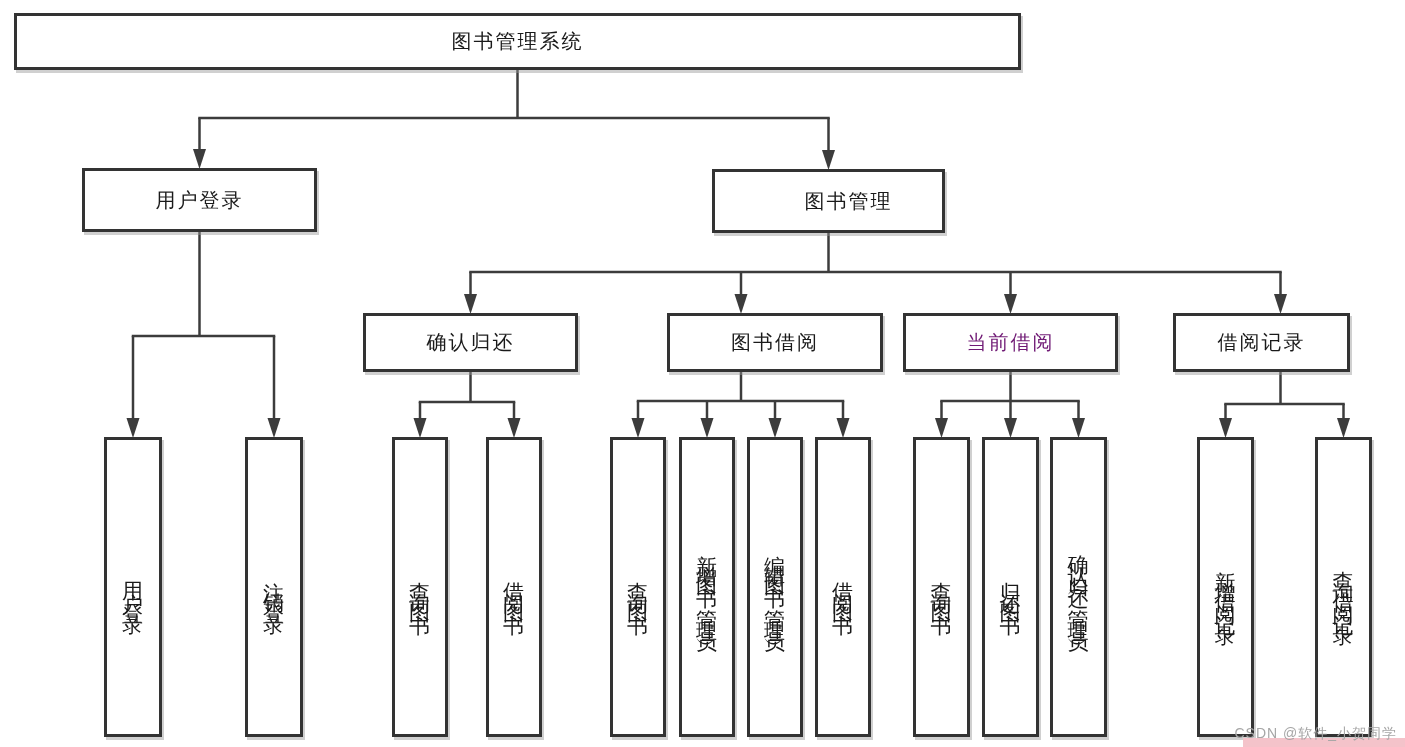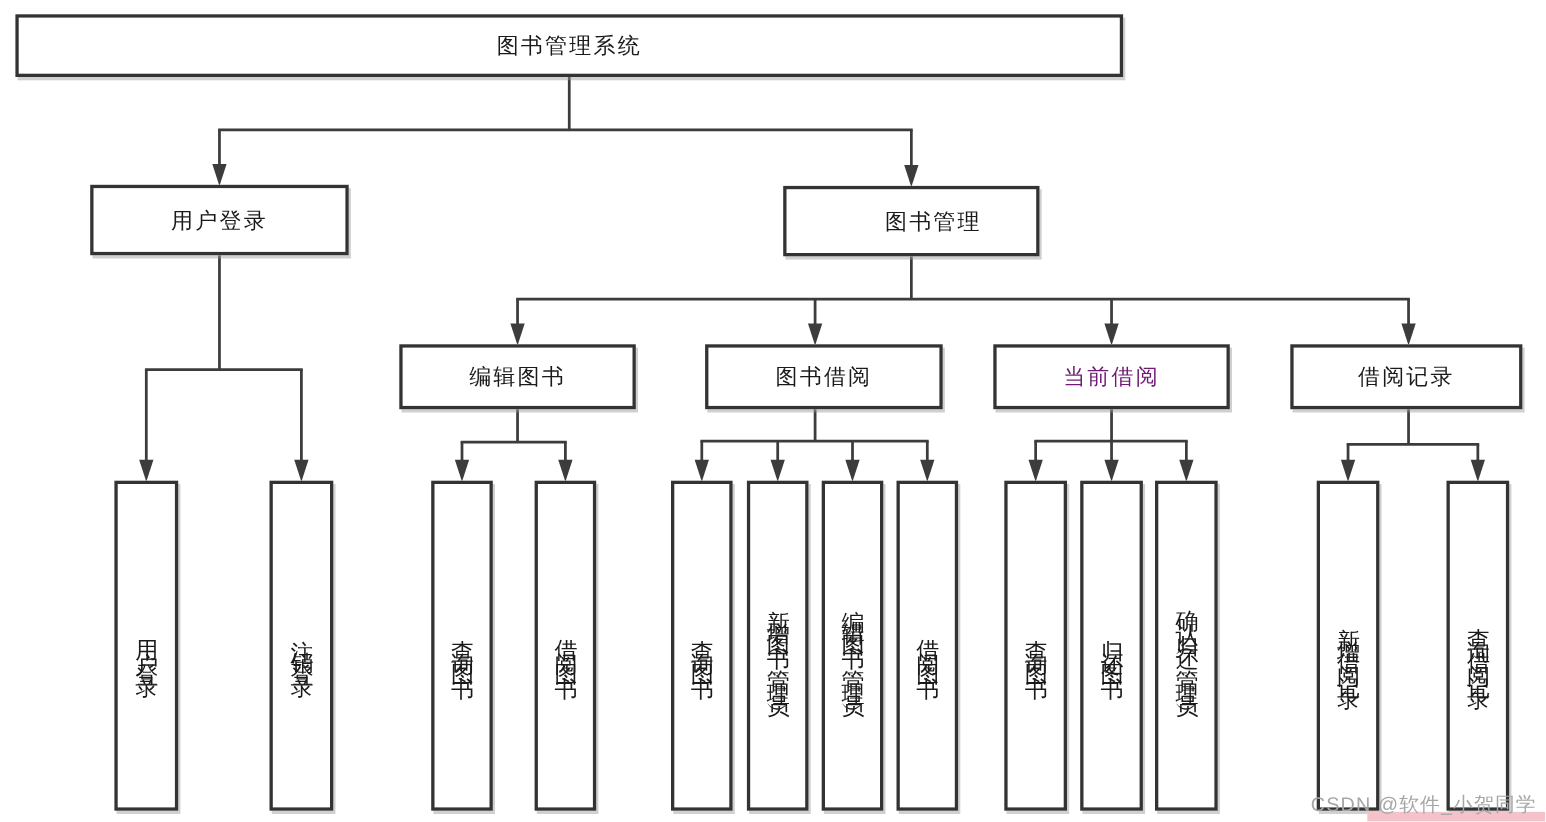--- a/index.html
+++ b/index.html
@@ -51,21 +51,21 @@
     right: 0;
     bottom: 0;
     width: 162px;
     height: 9px;
     z-index: 3;
   }
   #watermark-text {
     position: absolute;
     right: 8px;
     bottom: 4px;
-    font-size: 18px;
+    font-size: 14px;
     letter-spacing: 1px;
     white-space: nowrap;
     z-index: 4;
   }
 </style>
 </head>
 <body>
 
 <div id="canvas">
   <svg id="edges-svg" width="1405" height="747">
@@ -119,24 +119,24 @@
       <line x1="1224.25" y1="404" x2="1344.75" y2="404" stroke="#3c3c3c" stroke-width="2.5"></line>
       <line x1="1225.5" y1="404" x2="1225.5" y2="422" stroke="#3c3c3c" stroke-width="2.5"></line>
       <polygon points="1219,418 1232,418 1225.5,438" fill="#3c3c3c"></polygon>
       <line x1="1343.5" y1="404" x2="1343.5" y2="422" stroke="#3c3c3c" stroke-width="2.5"></line>
       <polygon points="1337,418 1350,418 1343.5,438" fill="#3c3c3c"></polygon>
     </svg>
   <div id="nodes-layer">
       <div class="node h" style="left: 14px; top: 13px; width: 1007px; height: 57px; border-color: rgb(51, 51, 51); color: rgb(26, 26, 26);">图书管理系统</div>
       <div class="node h" style="left: 82px; top: 168px; width: 235px; height: 64px; border-color: rgb(51, 51, 51); color: rgb(26, 26, 26);">用户登录</div>
       <div class="node h" style="left: 712px; top: 169px; width: 233px; height: 64px; border-color: rgb(51, 51, 51); color: rgb(26, 26, 26); padding-left: 40px;">图书管理</div>
-      <div class="node h" style="left: 363px; top: 313px; width: 215px; height: 59px; border-color: rgb(51, 51, 51); color: rgb(26, 26, 26);">编辑图书</div>
-      <div class="node h" style="left: 641px; top: 313px; width: 216px; height: 59px; border-color: rgb(51, 51, 51); color: rgb(26, 26, 26);">图书借阅</div>
+      <div class="node h" style="left: 363px; top: 313px; width: 215px; height: 59px; border-color: rgb(51, 51, 51); color: rgb(26, 26, 26);">确认归还</div>
+      <div class="node h" style="left: 667px; top: 313px; width: 216px; height: 59px; border-color: rgb(51, 51, 51); color: rgb(26, 26, 26);">图书借阅</div>
       <div class="node h" style="left: 903px; top: 313px; width: 215px; height: 59px; border-color: rgb(51, 51, 51); color: #701a75;">当前借阅</div>
-      <div class="node h" style="left: 1173px; top: 313px; width: 211px; height: 59px; border-color: rgb(51, 51, 51); color: rgb(26, 26, 26); text-align: right;">借阅记录</div>
+      <div class="node h" style="left: 1173px; top: 313px; width: 177px; height: 59px; border-color: rgb(51, 51, 51); color: rgb(26, 26, 26); text-align: right;">借阅记录</div>
       <div class="node v" style="left: 104px; top: 437px; width: 58px; height: 300px; border-color: rgb(51, 51, 51); color: rgb(26, 26, 26);">用户登录</div>
       <div class="node v" style="left: 245px; top: 437px; width: 58px; height: 300px; border-color: rgb(51, 51, 51); color: rgb(26, 26, 26);">注销登录</div>
       <div class="node v" style="left: 392px; top: 437px; width: 56px; height: 300px; border-color: rgb(51, 51, 51); color: rgb(26, 26, 26);">查询图书</div>
       <div class="node v" style="left: 486px; top: 437px; width: 56px; height: 300px; border-color: rgb(51, 51, 51); color: rgb(26, 26, 26);">借阅图书</div>
       <div class="node v" style="left: 610px; top: 437px; width: 56px; height: 300px; border-color: rgb(51, 51, 51); color: rgb(26, 26, 26);">查询图书</div>
       <div class="node v" style="left: 679px; top: 437px; width: 56px; height: 300px; border-color: rgb(51, 51, 51); color: rgb(26, 26, 26);">新增图书（管理员）</div>
       <div class="node v" style="left: 747px; top: 437px; width: 56px; height: 300px; border-color: rgb(51, 51, 51); color: rgb(26, 26, 26);">编辑图书（管理员）</div>
       <div class="node v" style="left: 815px; top: 437px; width: 56px; height: 300px; border-color: rgb(51, 51, 51); color: rgb(26, 26, 26);">借阅图书</div>
       <div class="node v" style="left: 913px; top: 437px; width: 57px; height: 300px; border-color: rgb(51, 51, 51); color: rgb(26, 26, 26);">查询图书</div>
       <div class="node v" style="left: 982px; top: 437px; width: 57px; height: 300px; border-color: rgb(51, 51, 51); color: rgb(26, 26, 26);">归还图书</div>

